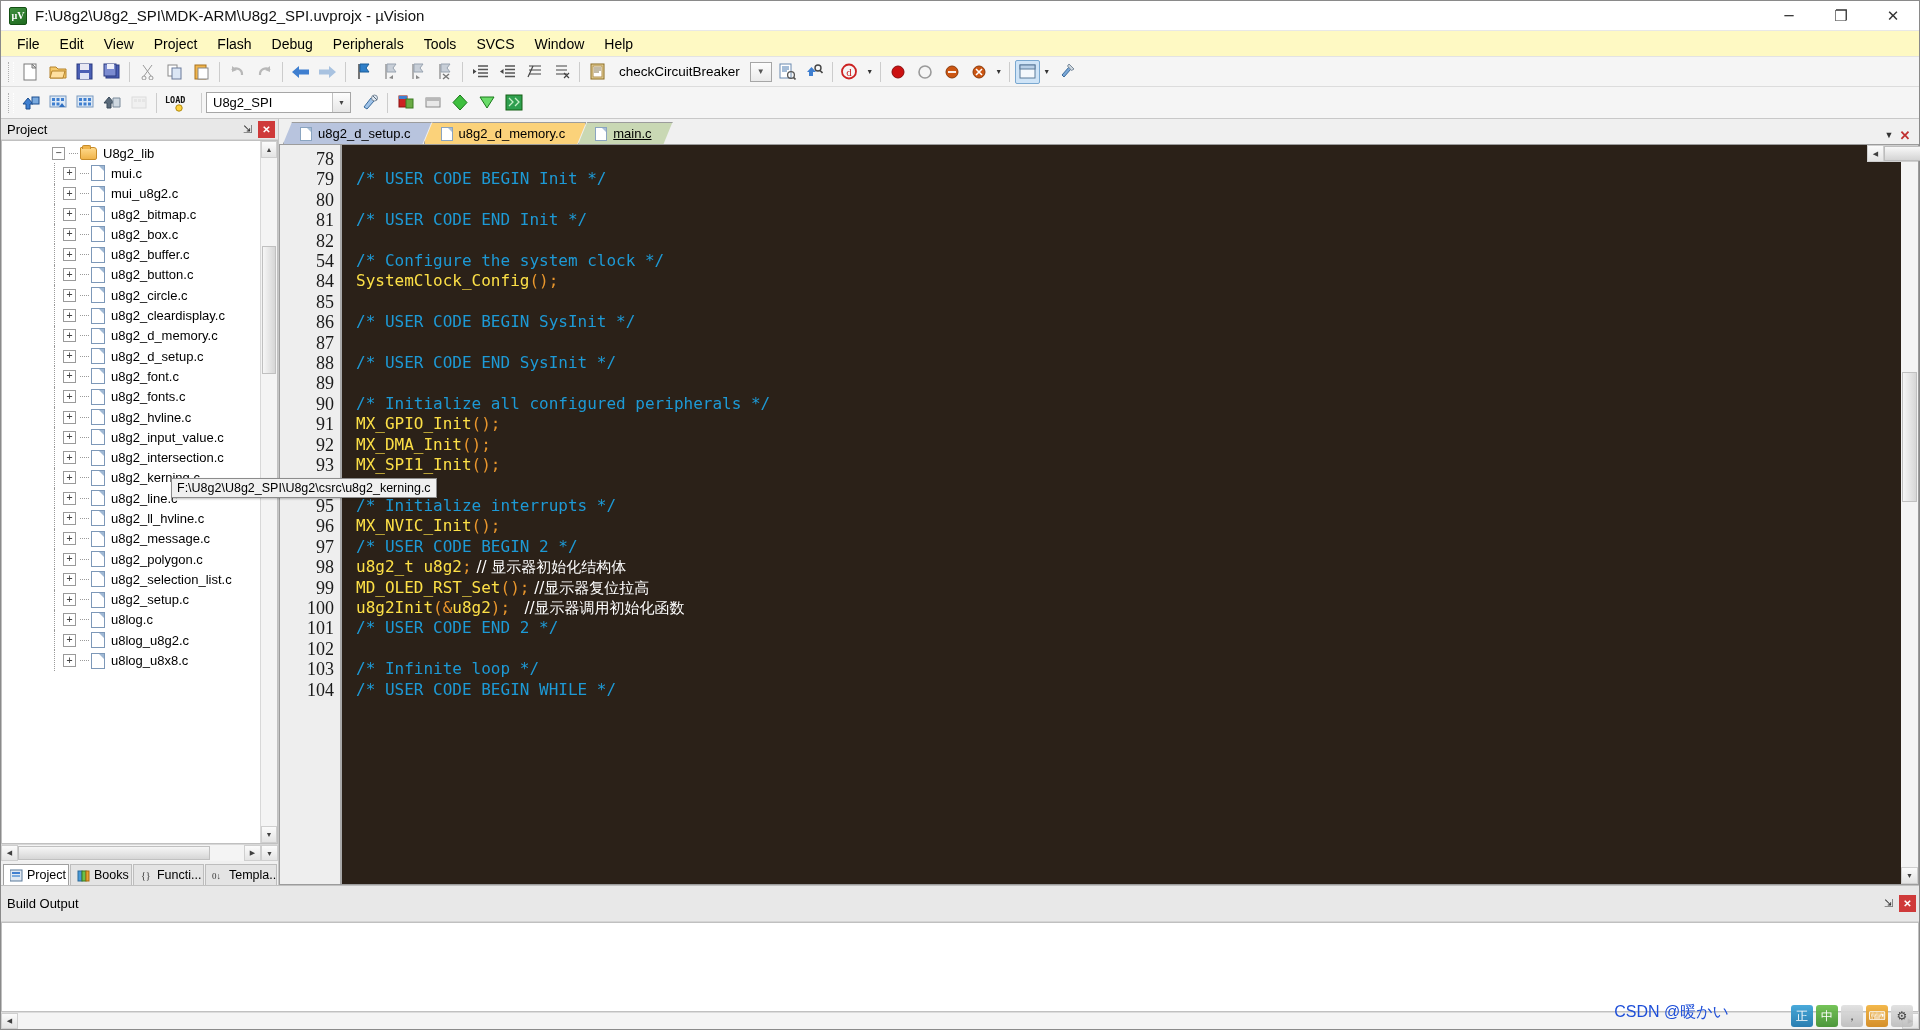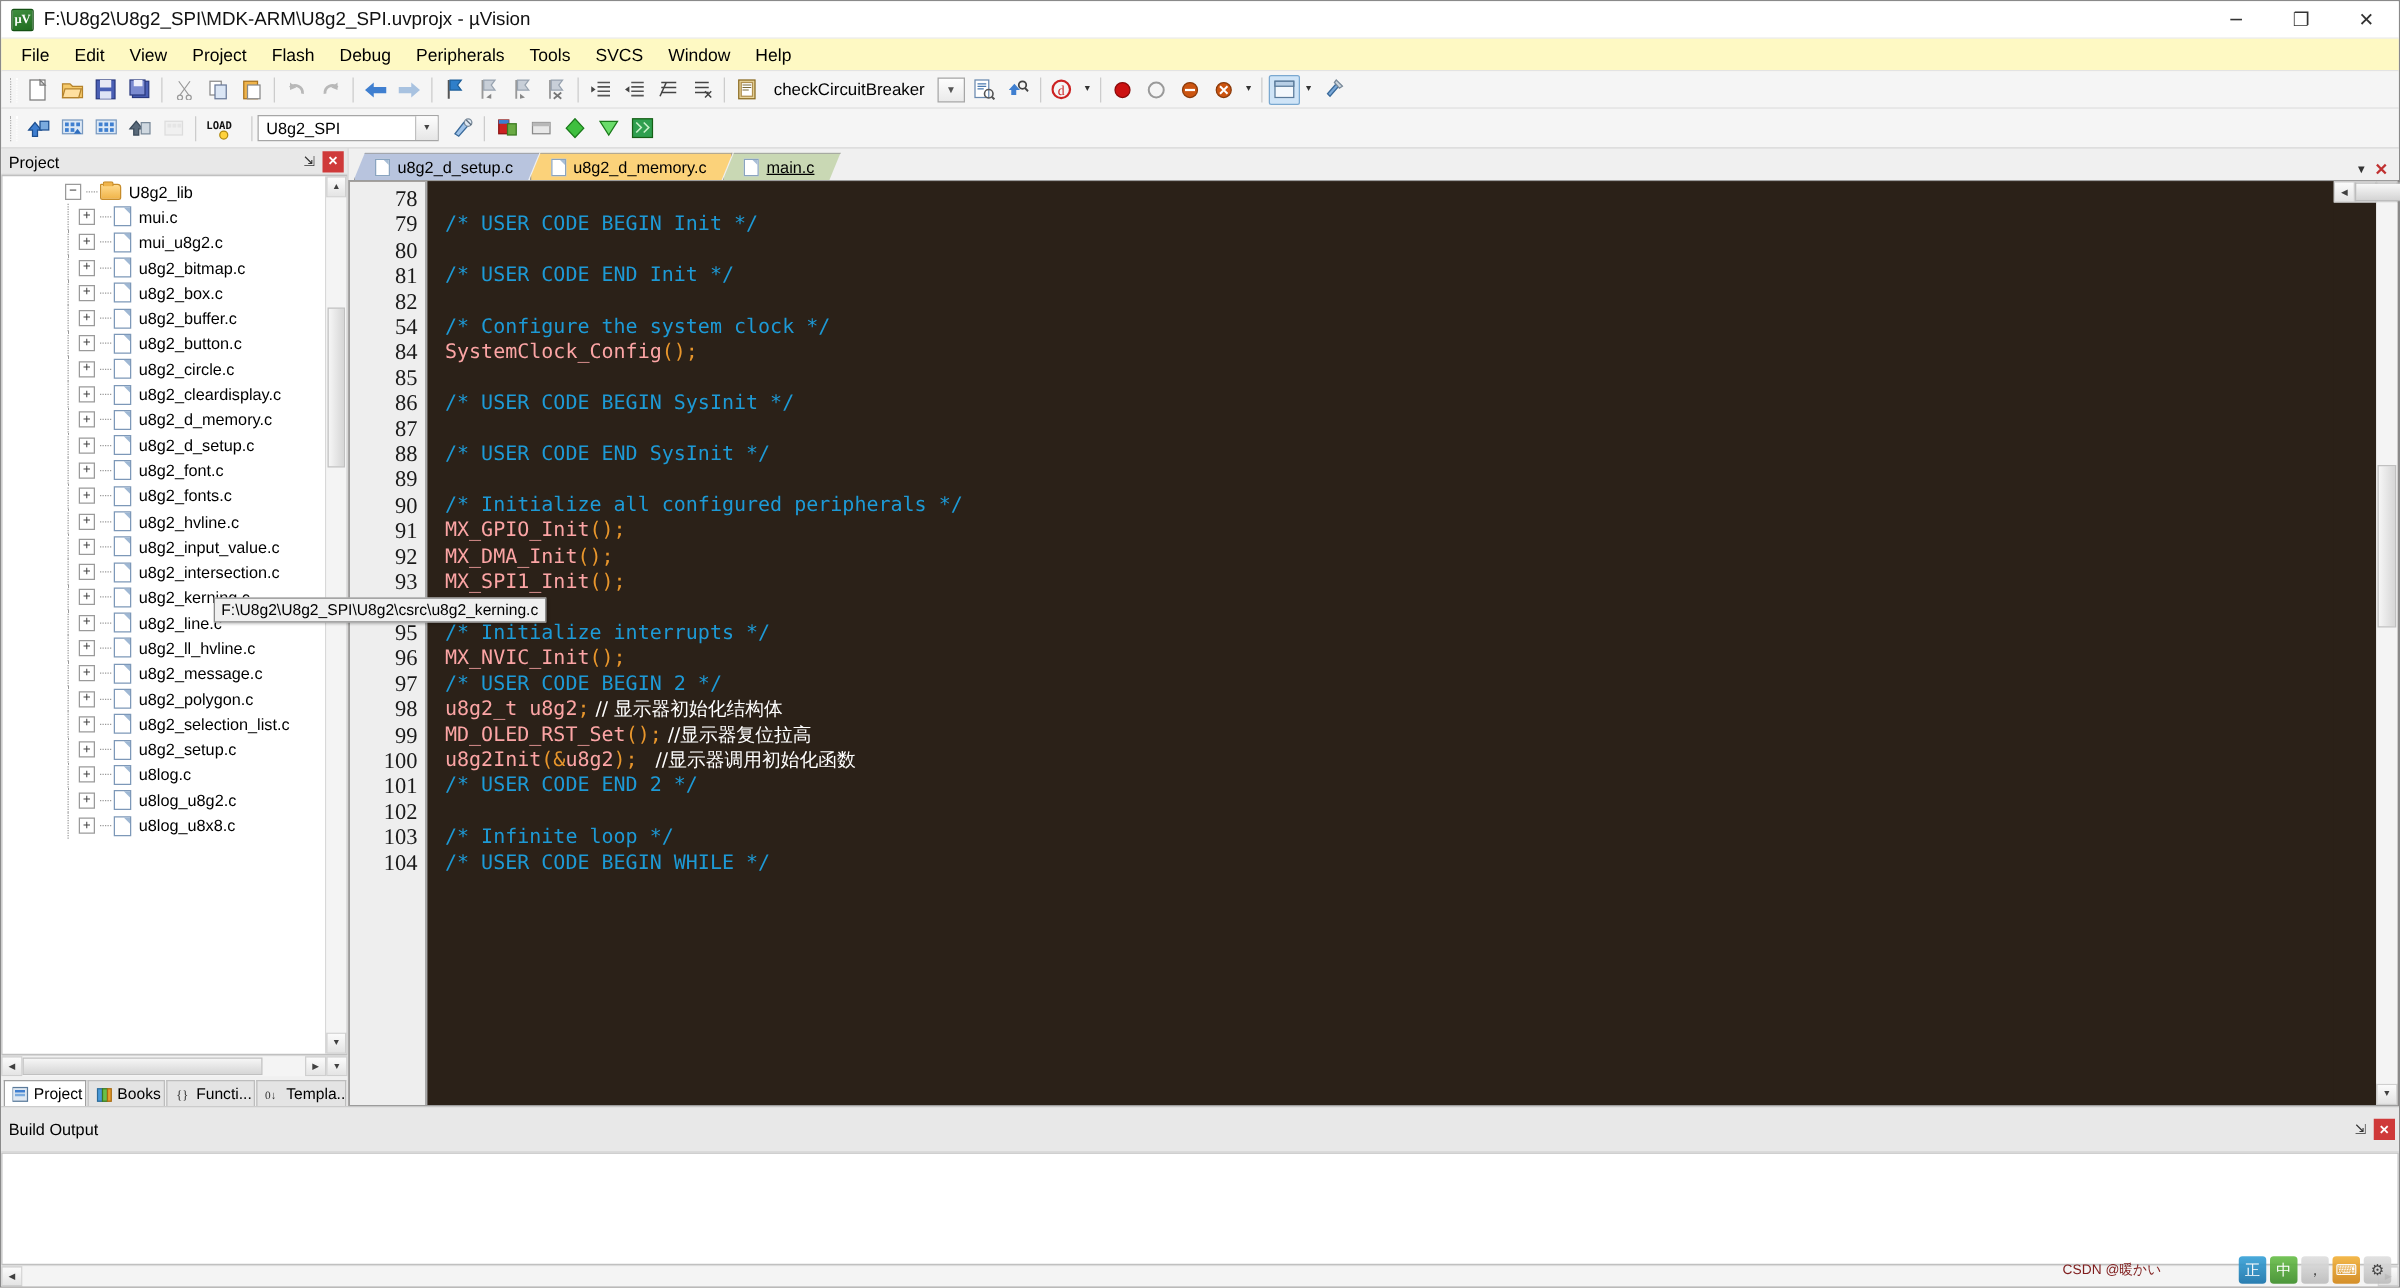--- a/index.html
+++ b/index.html
@@ -443,21 +443,21 @@
     font-family: "DejaVu Sans Mono", monospace;
     font-size: 16px;
     line-height: 20.4px;
     padding: 4px 0 0 14px;
     color: #ffffff;
     white-space: pre;
     overflow: hidden;
     min-width: 0;
   }
   .c-comment { color: #1d9ad6; }
-  .c-ident { color: #fca5a5; }
+  .c-ident { color: #fde047; }
   .c-punc { color: #e8962c; }
   .c-cjk { color: #ffffff; font-family: "DejaVu Sans", sans-serif; font-size: 15px;}
 
   .code-vscroll {
     width: 17px; flex: 0 0 17px;
     background: #f0f0f0;
     display: flex; flex-direction: column;
   }
   .code-hscroll {
     height: 17px; flex: 0 0 17px;
@@ -533,22 +533,22 @@
     white-space: nowrap;
     z-index: 50;
     box-shadow: 1px 1px 2px rgba(0,0,0,.25);
   }
 
   
   .watermark {
     position: absolute;
     right: 190px;
     bottom: 6px;
-    font-size: 11px;
-    color: #7f1d1d;
+    font-size: 16px;
+    color: #1d4ed8;
     z-index: 40;
     white-space: nowrap;
   }
   .ime-bar {
     position: absolute;
     right: 6px;
     bottom: 2px;
     display: flex;
     align-items: center;
     gap: 3px;

